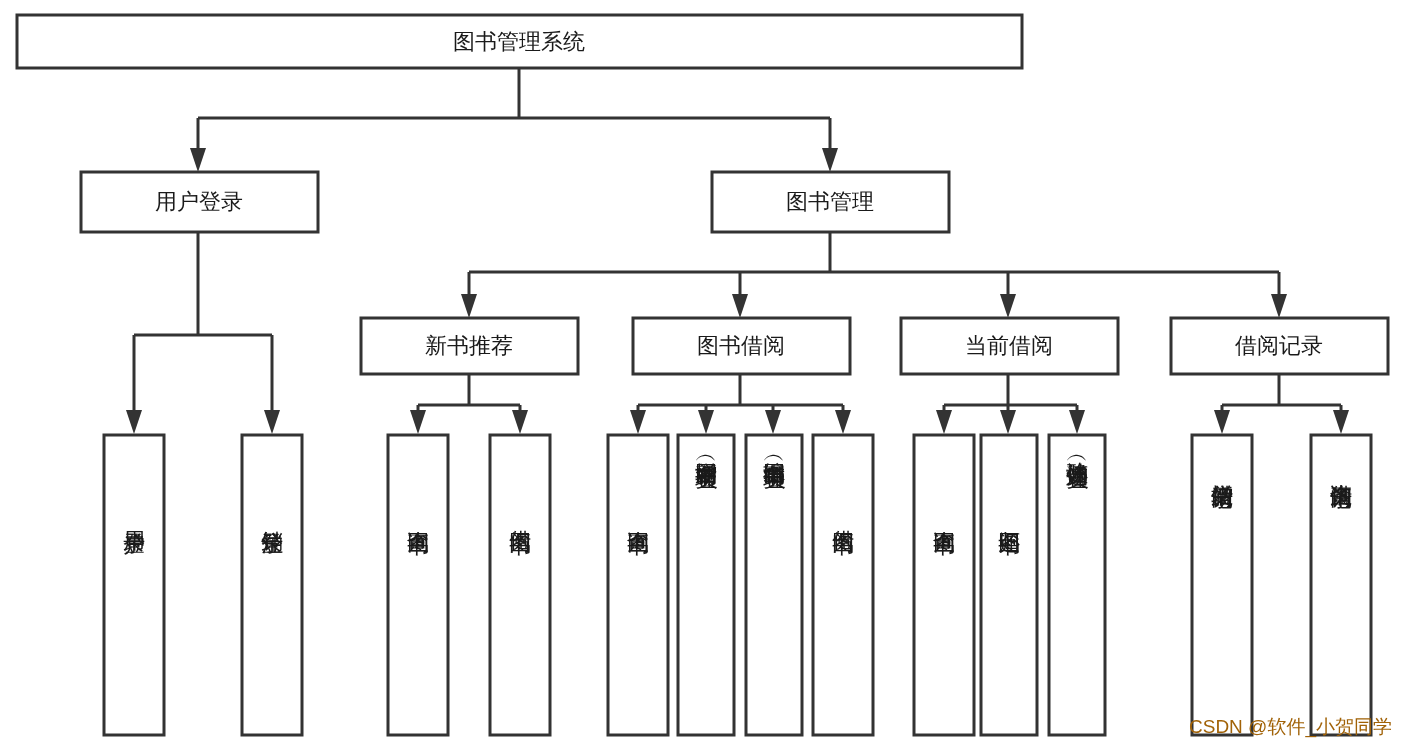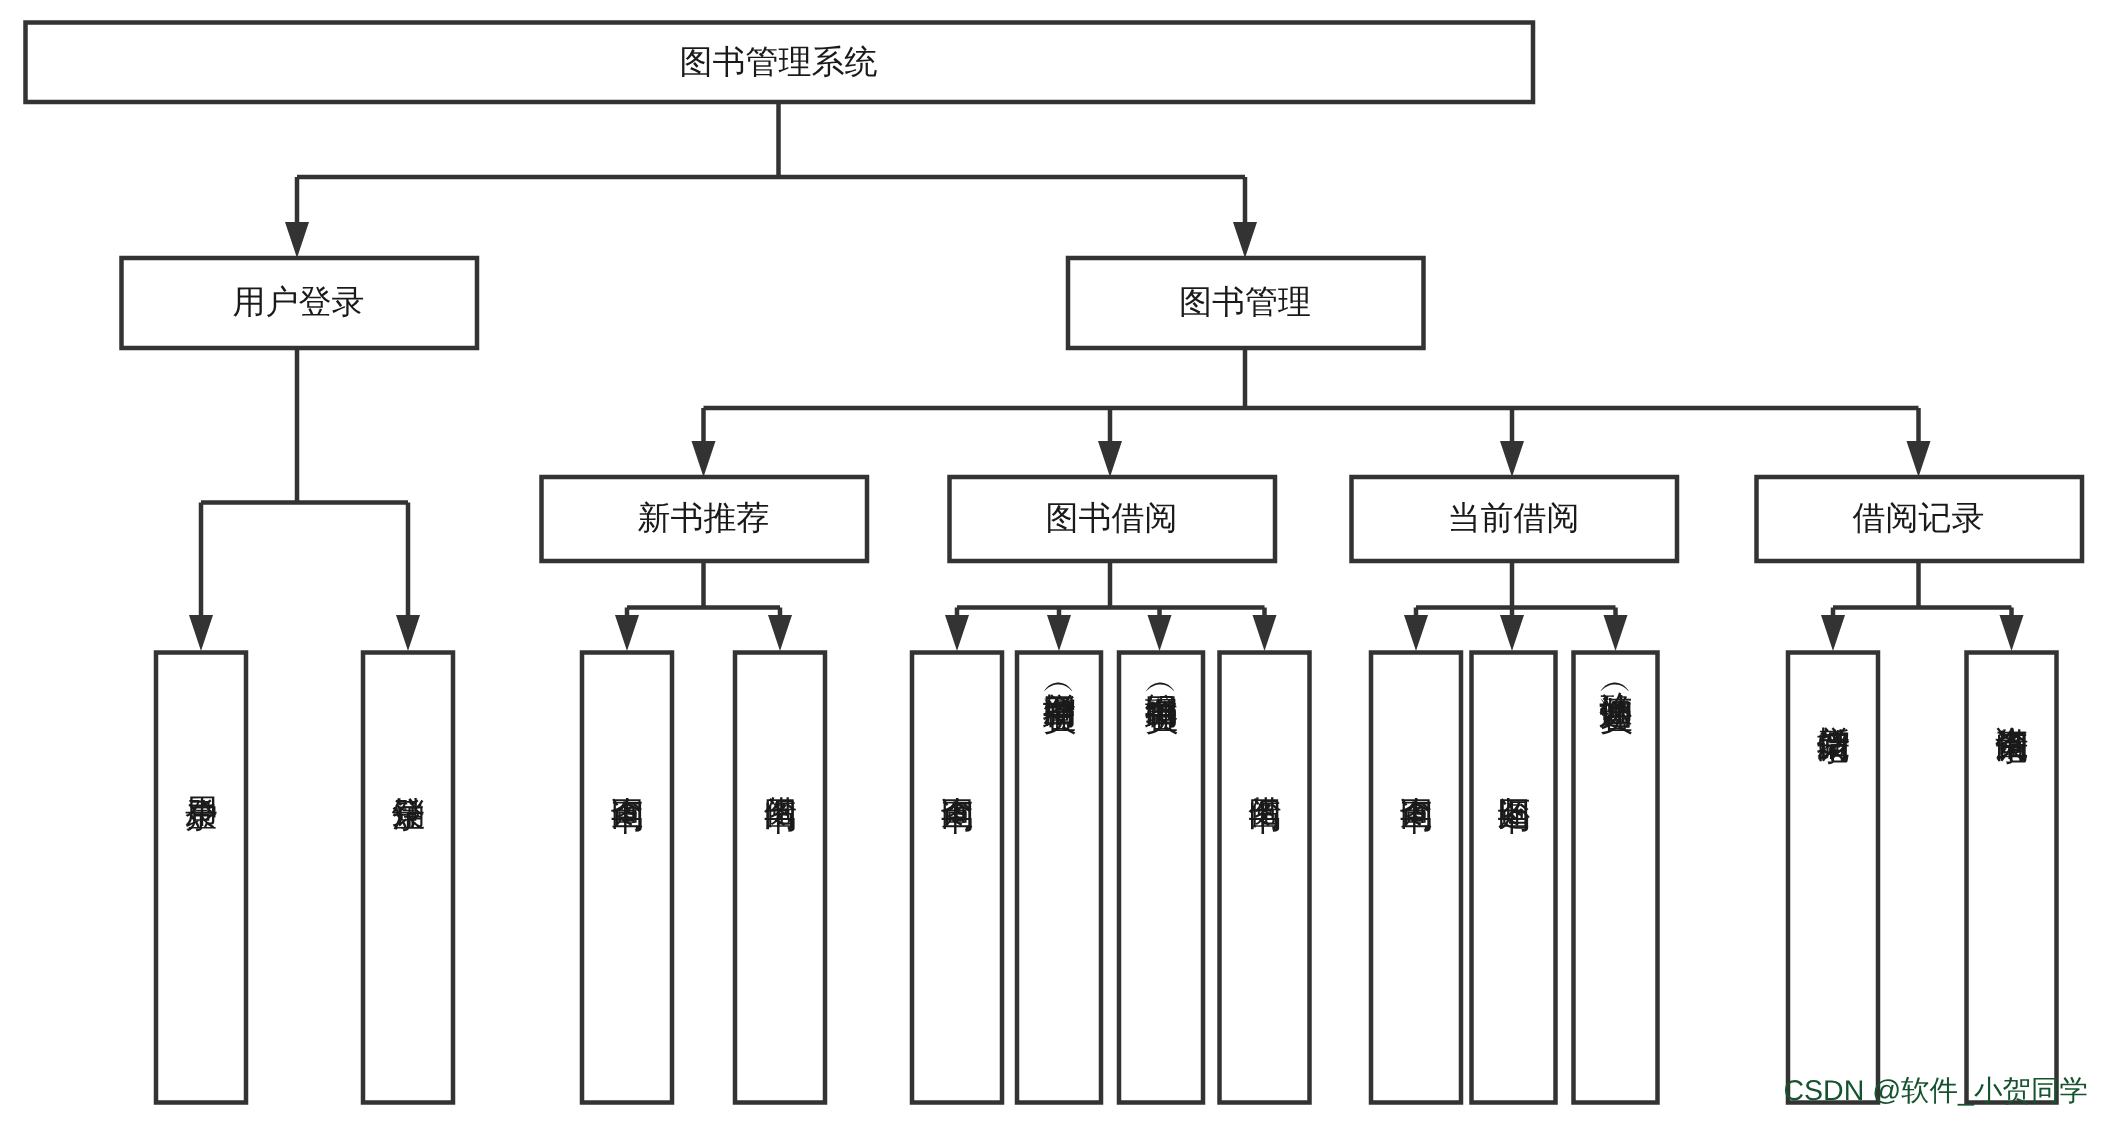--- a/index.html
+++ b/index.html
@@ -55,21 +55,21 @@
     line-height: 1.06;
     color: #1a1a1a;
     letter-spacing: 1px;
     white-space: nowrap;
     pointer-events: none;
   }
   .watermark {
     position: absolute;
     font-family: "Liberation Sans", "DejaVu Sans", sans-serif;
     font-size: 19px;
-    color: #14532d;
+    color: #a16207;
     white-space: nowrap;
     left: 1189px;
     top: 714px;
   }
 </style>
 </head>
 <body>
 
 <div id="diagram-root">
 

